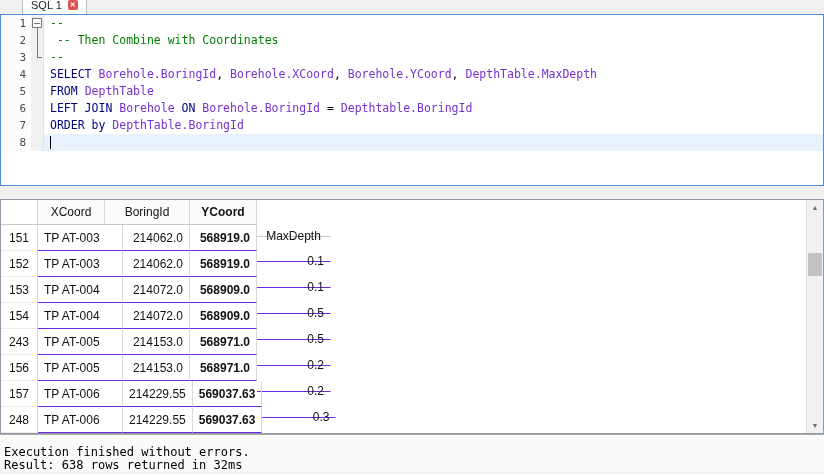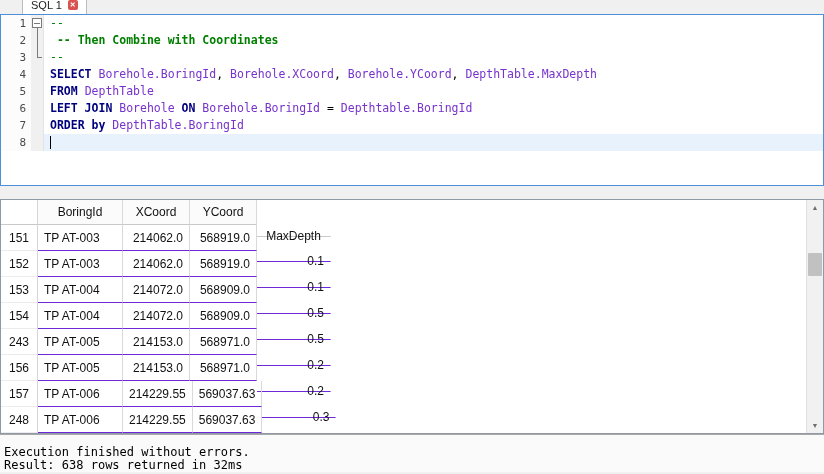--- a/index.html
+++ b/index.html
@@ -24,38 +24,38 @@
   .fold { flex: 0 0 13px; position: relative; background: #f0f0f0; border-right: 1px solid #e3e3e3; }
   .fold i { position: absolute; background: #7a7a7a; font-style: normal; display: block; }
   .fold i.fbox { left: 1px; top: 3px; width: 10px; height: 10px; background: #fff; border: 1px solid #7a7a7a; }
   .fold i.fminus { left: 3px; top: 8px; width: 6px; height: 1px; }
   .fold i.fline { left: 6px; width: 1px; }
   .fold i.fline.low { top: 13px; bottom: 0; }
   .fold i.fline.full { top: 0; bottom: 0; }
   .fold i.fline.up { top: 0; height: 9px; }
   .fold i.ftick { left: 6px; top: 8px; width: 5px; height: 1px; }
   .code { flex: 1; padding-left: 6px; white-space: pre; color: #000; }
-  .tok-keyword { font-weight: bold; }
+  .tok-keyword { font-weight: normal; }
   .caret { display: inline-block; width: 1px; height: 13px; background: #000; vertical-align: middle; }
 
   
   .splitter { flex: 0 0 13px; background: #f0f0f0; }
 
   
   .results-pane { flex: 0 0 235px; position: relative; border: 1px solid #8f9aa5; background: #fff; overflow: hidden; }
   .grid { position: absolute; left: 0; top: 0; right: 17px; bottom: 0; font-size: 12px; color: #111; overflow: hidden; }
   .g-row { display: flex; height: 26px; background: #fff; }
   .g-row.g-header { height: 25px; }
   .g-num { flex: 0 0 37px; display: flex; align-items: center; justify-content: center;
            border-right: 1px solid #d6d6d6; border-bottom: 1px solid #ececec; background: #fff; font-size: 12px; }
   .g-cell { display: flex; align-items: center; padding: 0 6px;
             border-right: 1px solid #d9d9d9; border-bottom: 1px solid #6d28d9; }
   .g-cell.c0 { flex: 0 0 85px; justify-content: flex-start; }
   .g-cell.c1 { flex: 0 0 67px; justify-content: flex-end; }
-  .g-cell.c2 { flex: 0 0 67px; justify-content: flex-end; }
+  .g-cell.c2 { flex: 0 0 67px; justify-content: flex-end; font-weight: bold; }
   .g-cell.c3 { flex: 0 0 74px; justify-content: flex-end; margin-top: 36px; }
   .g-head { justify-content: center !important; background: #fbfbfb; border-bottom: 1px solid #c9c9c9; }
   .g-corner { border-bottom: 1px solid #c9c9c9; }
 
   
   .vscroll { position: absolute; top: 0; right: 0; bottom: 0; width: 17px;
              background: #f1f1f1; border-left: 1px solid #e0e0e0; }
   .sarrow { position: absolute; left: 0; right: 0; height: 15px; color: #6e6e6e;
             font-size: 7px; text-align: center; line-height: 15px; }
   .sarrow.up { top: 0; }
@@ -87,21 +87,21 @@
           <i class="fminus"></i>
           <i class="fline low"></i>
         </span>
         <span class="code"><span class="tok-comment" style="color: rgb(0, 127, 0);">--</span></span>
       </div>
       <div class="ed-line">
         <span class="ln">2</span>
         <span class="fold">
           <i class="fline full"></i>
         </span>
-        <span class="code"><span class="tok-comment" style="color: rgb(0, 127, 0); font-weight: bold;"> -- Then Combine with Coordinates</span></span>
+        <span class="code"><span class="tok-comment" style="color: rgb(0, 127, 0);"> -- Then Combine with Coordinates</span></span>
       </div>
       <div class="ed-line">
         <span class="ln">3</span>
         <span class="fold">
           <i class="fline up"></i>
           <i class="ftick"></i>
         </span>
         <span class="code"><span class="tok-comment" style="color: rgb(0, 127, 0);">--</span></span>
       </div>
       <div class="ed-line">
@@ -130,22 +130,22 @@
         <span class="code" style="background: rgb(232, 242, 252);"><span class="caret"></span></span>
       </div>
     </div>
 
   <div class="splitter"></div>
 
   <div class="results-pane">
     <div class="grid" id="grid">
         <div class="g-row g-header">
           <div class="g-num g-corner"></div>
+          <div class="g-cell g-head c1">XCoord</div>
           <div class="g-cell g-head c0">BoringId</div>
-          <div class="g-cell g-head c1">XCoord</div>
           <div class="g-cell g-head c2">YCoord</div>
           <div class="g-cell g-head c3">MaxDepth</div>
         </div>
         <div class="g-row">
           <div class="g-num">151</div>
           <div class="g-cell c0">TP AT-003</div>
           <div class="g-cell c1">214062.0</div>
           <div class="g-cell c2">568919.0</div>
           <div class="g-cell c3">0.1</div>
         </div>

